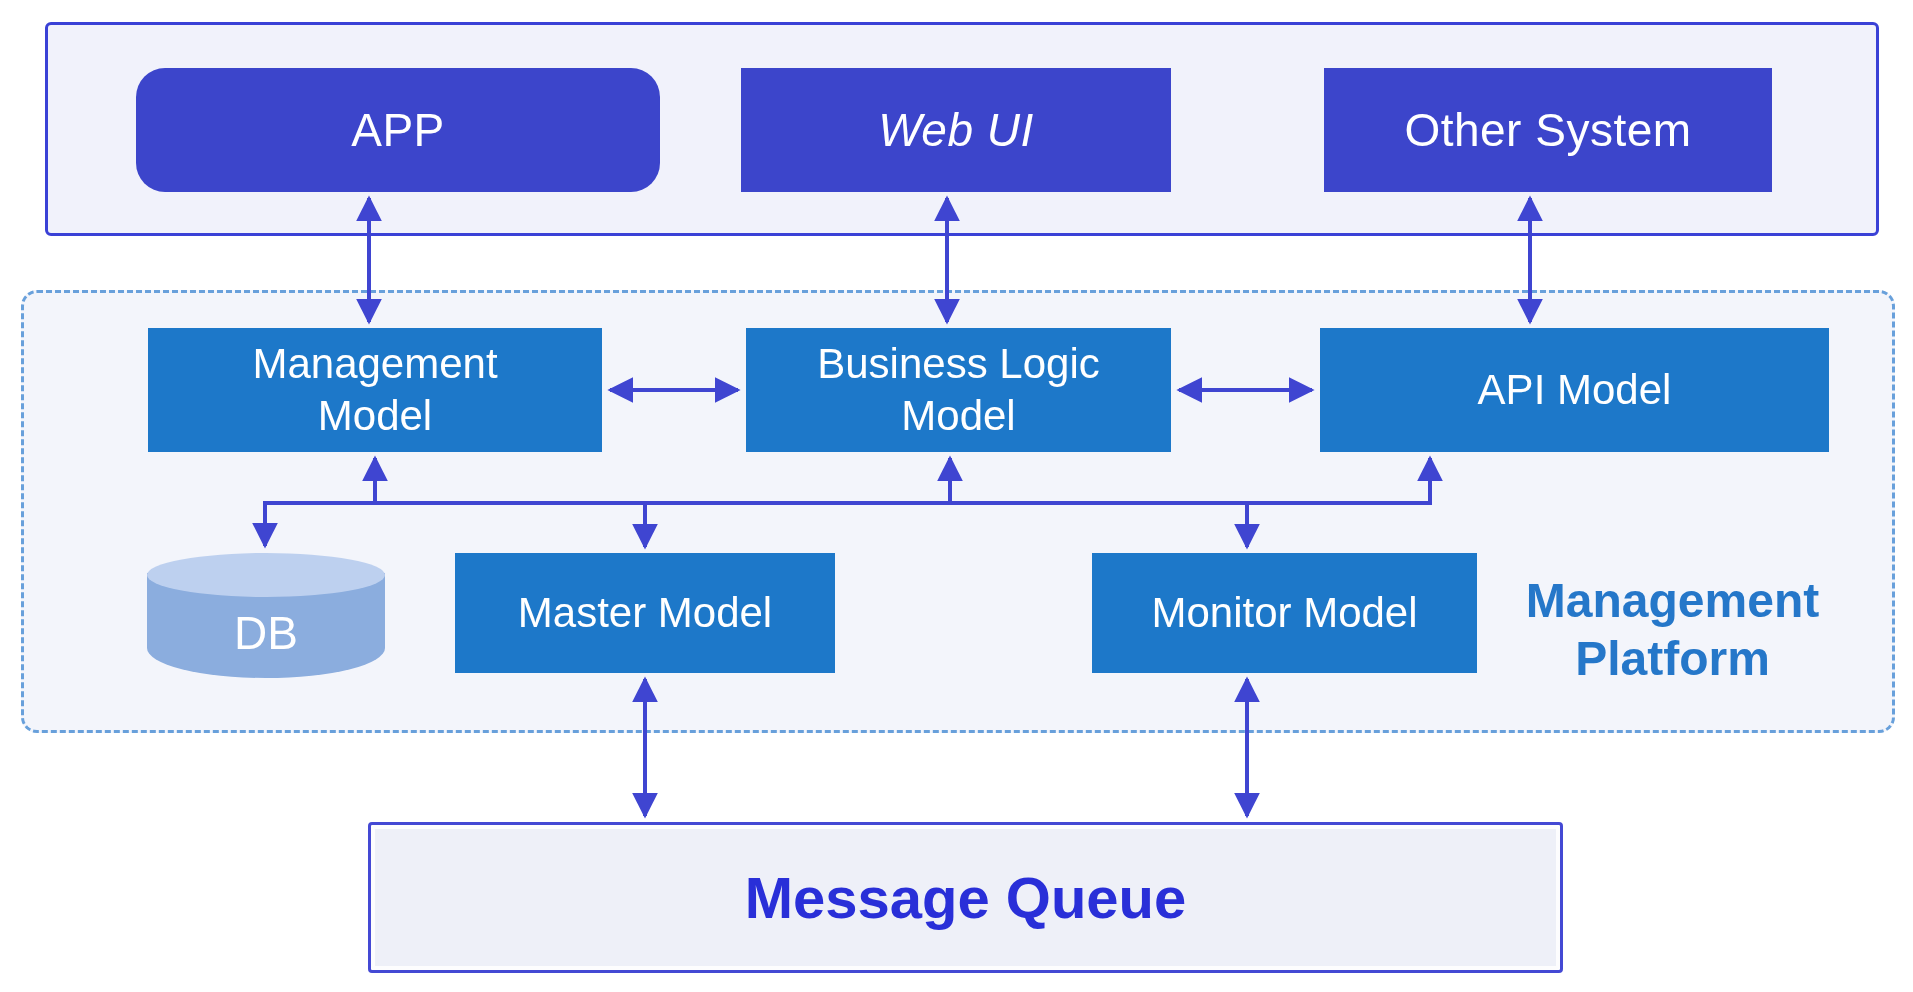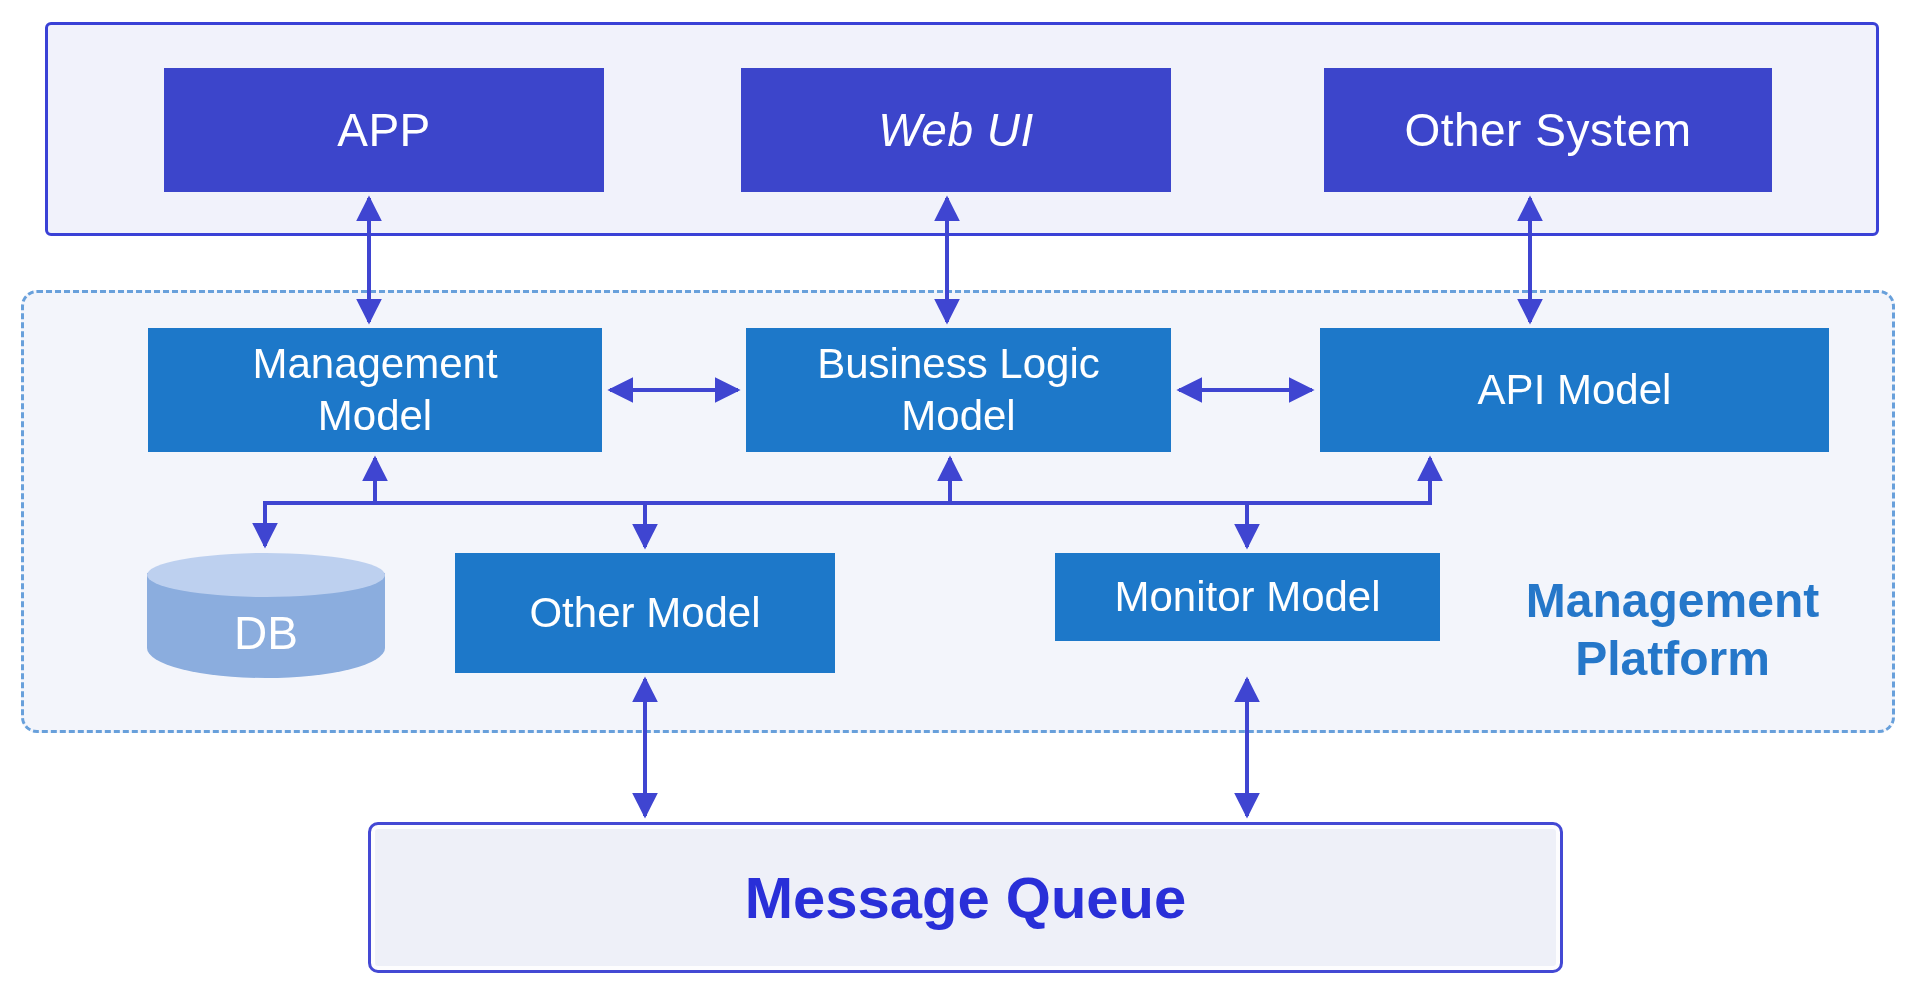--- a/index.html
+++ b/index.html
@@ -24,49 +24,49 @@
   .stage{position:absolute;left:0;top:0;width:1913px;height:992px;}
 
   .box{position:absolute;display:flex;align-items:center;justify-content:center;
        text-align:center;white-space:pre-line;}
 
   .outer-container{left:45px;top:22px;width:1834px;height:214px;
        background:var(--outer-fill);border:3px solid var(--outer-border);border-radius:6px;}
 
   .ext-box{top:68px;height:124px;background:var(--external-box-fill);
        color:var(--label-text);font-size:46px;font-weight:400;letter-spacing:.5px;}
-  .ext-app{left:164px;width:440px;}
+  .ext-app{left:136px;width:524px;border-radius:29px;}
   .ext-web{left:741px;width:430px;font-style:italic;}
   .ext-other{left:1324px;width:448px;}
 
   .dashed-container{left:21px;top:290px;width:1874px;height:443px;
        background:var(--panel-fill);border:3px dashed var(--panel-border);border-radius:16px;}
 
   .model-box{background:var(--model-box-fill);color:var(--label-text);
        font-size:42px;line-height:1.25;}
   .m-mgmt{left:148px;top:328px;width:454px;height:124px;}
   .m-bl{left:746px;top:328px;width:425px;height:124px;}
   .m-api{left:1320px;top:328px;width:509px;height:124px;}
   .m-master{left:455px;top:553px;width:380px;height:120px;}
-  .m-monitor{left:1055px;top:553px;width:385px;height:88px;}
+  .m-monitor{left:1092px;top:553px;width:385px;height:120px;}
 
   .db{position:absolute;left:147px;top:553px;width:238px;height:125px;}
   .db-body{position:absolute;left:0;right:0;top:20px;bottom:0;background:var(--db-body);
        border-radius:0 0 50% 50% / 0 0 30px 30px;}
   .db-top{position:absolute;left:0;right:0;top:0;height:44px;background:var(--db-top);
        border-radius:50%;}
   .db-label{position:absolute;left:0;right:0;top:34px;bottom:0;display:flex;
        align-items:center;justify-content:center;color:var(--label-text);font-size:46px;}
 
   .platform-title{position:absolute;left:1450px;top:572px;width:445px;
        text-align:center;white-space:pre-line;color:var(--platform-title);
        font-size:48px;font-weight:bold;line-height:1.2;}
 
   .mq-box{left:368px;top:822px;width:1195px;height:151px;background:var(--mq-fill);
-       border:3px solid var(--mq-border);border-radius:10px;
+       border:3px solid var(--mq-border);border-radius:4px;
        box-shadow:inset 0 0 0 4px rgba(255,255,255,.85);
        color:var(--mq-text);font-size:58px;font-weight:bold;}
 
   svg.connectors{position:absolute;left:0;top:0;width:1913px;height:992px;
        color:var(--arrow-color);pointer-events:none;}
   svg.connectors .arrow{stroke:currentColor;stroke-width:4;fill:none;}
 </style>
 </head>
 <body>
 
@@ -102,21 +102,21 @@
 
   <div class="box ext-box ext-app">APP</div>
   <div class="box ext-box ext-web">Web UI</div>
   <div class="box ext-box ext-other">Other System</div>
 
   <div class="box model-box m-mgmt">Management
 Model</div>
   <div class="box model-box m-bl">Business Logic
 Model</div>
   <div class="box model-box m-api">API Model</div>
-  <div class="box model-box m-master">Other Model</div>
+  <div class="box model-box m-master">Master Model</div>
   <div class="box model-box m-monitor">Monitor Model</div>
 
   <div class="db">
     <div class="db-body"></div>
     <div class="db-top"></div>
     <div class="db-label">DB</div>
   </div>
 
   <div class="platform-title">Management
 Platform</div>

